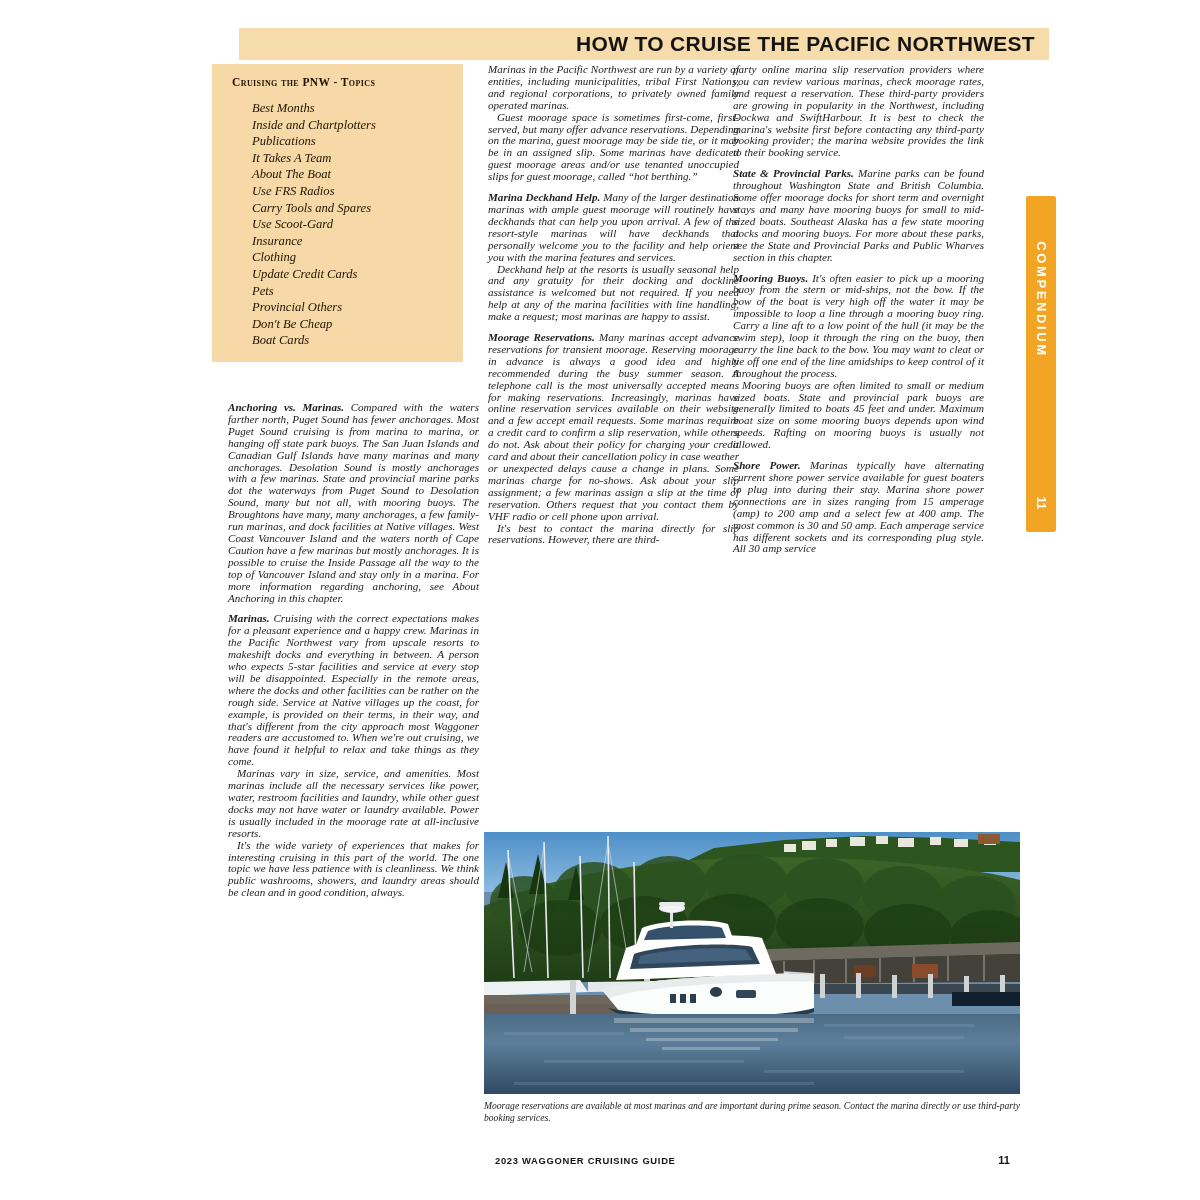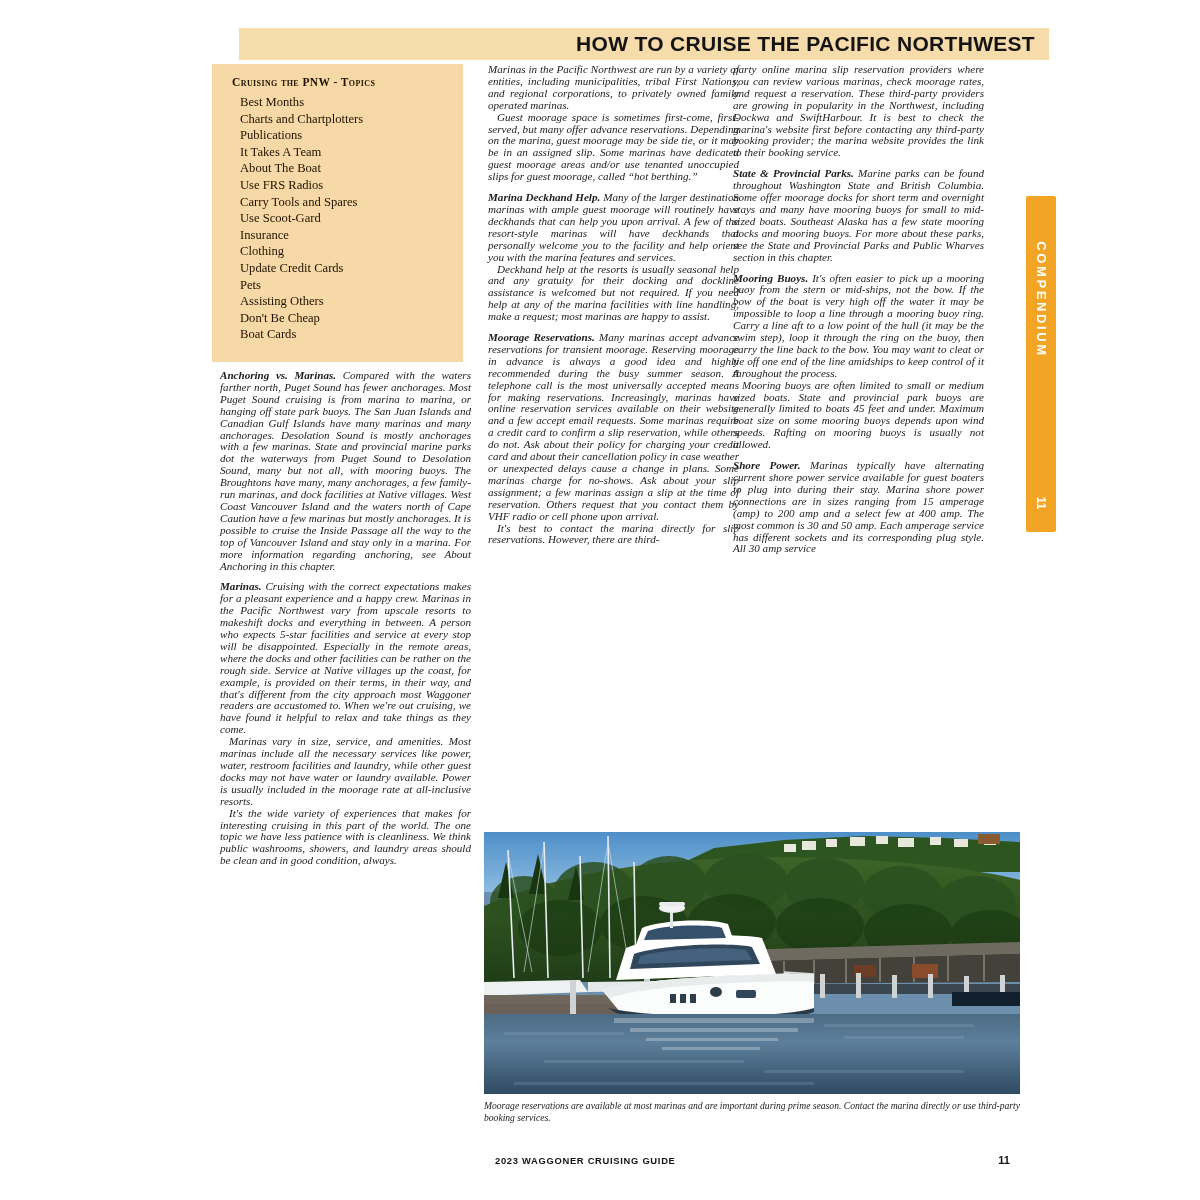--- a/index.html
+++ b/index.html
@@ -24,35 +24,35 @@
       font-family:"Liberation Sans", sans-serif;font-weight:bold;font-size:13px;
       letter-spacing:2.6px;color:#fff;white-space:nowrap;}
   #side-tab-page{position:absolute;left:50%;bottom:22px;transform:translateX(-50%) rotate(90deg);
       font-family:"Liberation Sans", sans-serif;font-weight:bold;font-size:12px;
       color:#fff;white-space:nowrap;}
 
   
   .col{position:absolute;top:64px;width:251px;
        font-size:11.1px;line-height:11.9px;text-align:justify;
        -webkit-hyphens:auto;hyphens:auto;color:#1b1b1b;font-style:italic;}
-  #col1{left:220px;}
+  #col1{left:228px;margin-top:32px;}
   #col2{left:488px;}
   #col3{left:733px;}
 
   .col p{margin:0 0 0 0;text-indent:9px;}
   .col p.first{text-indent:0;}
   .col p.gap{margin-top:9px;text-indent:0;}
   .col b.run-in{font-weight:bold;}
 
   
   #topics-box{position:absolute;left:212px;top:64px;width:251px;height:298px;
       background:#f6d9a6;box-sizing:border-box;padding:12px 0 12px 0;}
   #topics-title{font-variant:small-caps;font-weight:bold;font-size:11.5px;
       letter-spacing:.4px;margin:0 0 6px 20px;color:#201200;}
-  #topics-list{list-style:none;margin:0;padding:0 0 0 28px;}
+  #topics-list{list-style:none;margin:12px;padding:0 0 0 28px;font-style:italic;}
   #topics-list li{font-size:12.6px;line-height:16.6px;color:#201200;}
 
   
   #col1-spacer{height:306px;}
 
   
   #photo-wrap{position:absolute;left:484px;top:832px;width:536px;height:262px;}
   #photo{position:absolute;inset:0;overflow:hidden;background:#6c8fae;}
   #caption{position:absolute;left:484px;top:1100px;width:536px;
       font-size:9.6px;line-height:12.2px;font-style:italic;color:#1b1b1b;}
@@ -80,32 +80,32 @@
 
   <div id="side-tab">
     <div id="side-tab-label">COMPENDIUM</div>
     <div id="side-tab-page">11</div>
   </div>
 
   <div id="topics-box">
     <div id="topics-title">Cruising the PNW - Topics</div>
     <ul id="topics-list">
         <li>Best Months</li>
-        <li>Charts and Chartplotters</li>
+        <li>Inside and Chartplotters</li>
         <li>Publications</li>
         <li>It Takes A Team</li>
         <li>About The Boat</li>
         <li>Use FRS Radios</li>
         <li>Carry Tools and Spares</li>
         <li>Use Scoot-Gard</li>
         <li>Insurance</li>
         <li>Clothing</li>
         <li>Update Credit Cards</li>
         <li>Pets</li>
-        <li>Assisting Others</li>
+        <li>Provincial Others</li>
         <li>Don't Be Cheap</li>
         <li>Boat Cards</li>
       </ul>
   </div>
 
   <div class="col" id="col1">
     <div id="col1-spacer"></div>
     <div id="col1-body">
         <p class="first"><b class="run-in">Anchoring vs. Marinas.</b> Compared with the waters farther north, Puget Sound has fewer anchorages. Most Puget Sound cruising is from marina to marina, or hanging off state park buoys. The San Juan Islands and Canadian Gulf Islands have many marinas and many anchorages. Desolation Sound is mostly anchorages with a few marinas. State and provincial marine parks dot the waterways from Puget Sound to Desolation Sound, many but not all, with mooring buoys. The Broughtons have many, many anchorages, a few family-run marinas, and dock facilities at Native villages. West Coast Vancouver Island and the waters north of Cape Caution have a few marinas but mostly anchorages. It is possible to cruise the Inside Passage all the way to the top of Vancouver Island and stay only in a marina. For more information regarding anchoring, see About Anchoring in this chapter.</p>
         <p class="gap"><b class="run-in">Marinas.</b> Cruising with the correct expectations makes for a pleasant experience and a happy crew. Marinas in the Pacific Northwest vary from upscale resorts to makeshift docks and everything in between. A person who expects 5-star facilities and service at every stop will be disappointed. Especially in the remote areas, where the docks and other facilities can be rather on the rough side. Service at Native villages up the coast, for example, is provided on their terms, in their way, and that's different from the city approach most Waggoner readers are accustomed to. When we're out cruising, we have found it helpful to relax and take things as they come.</p>

